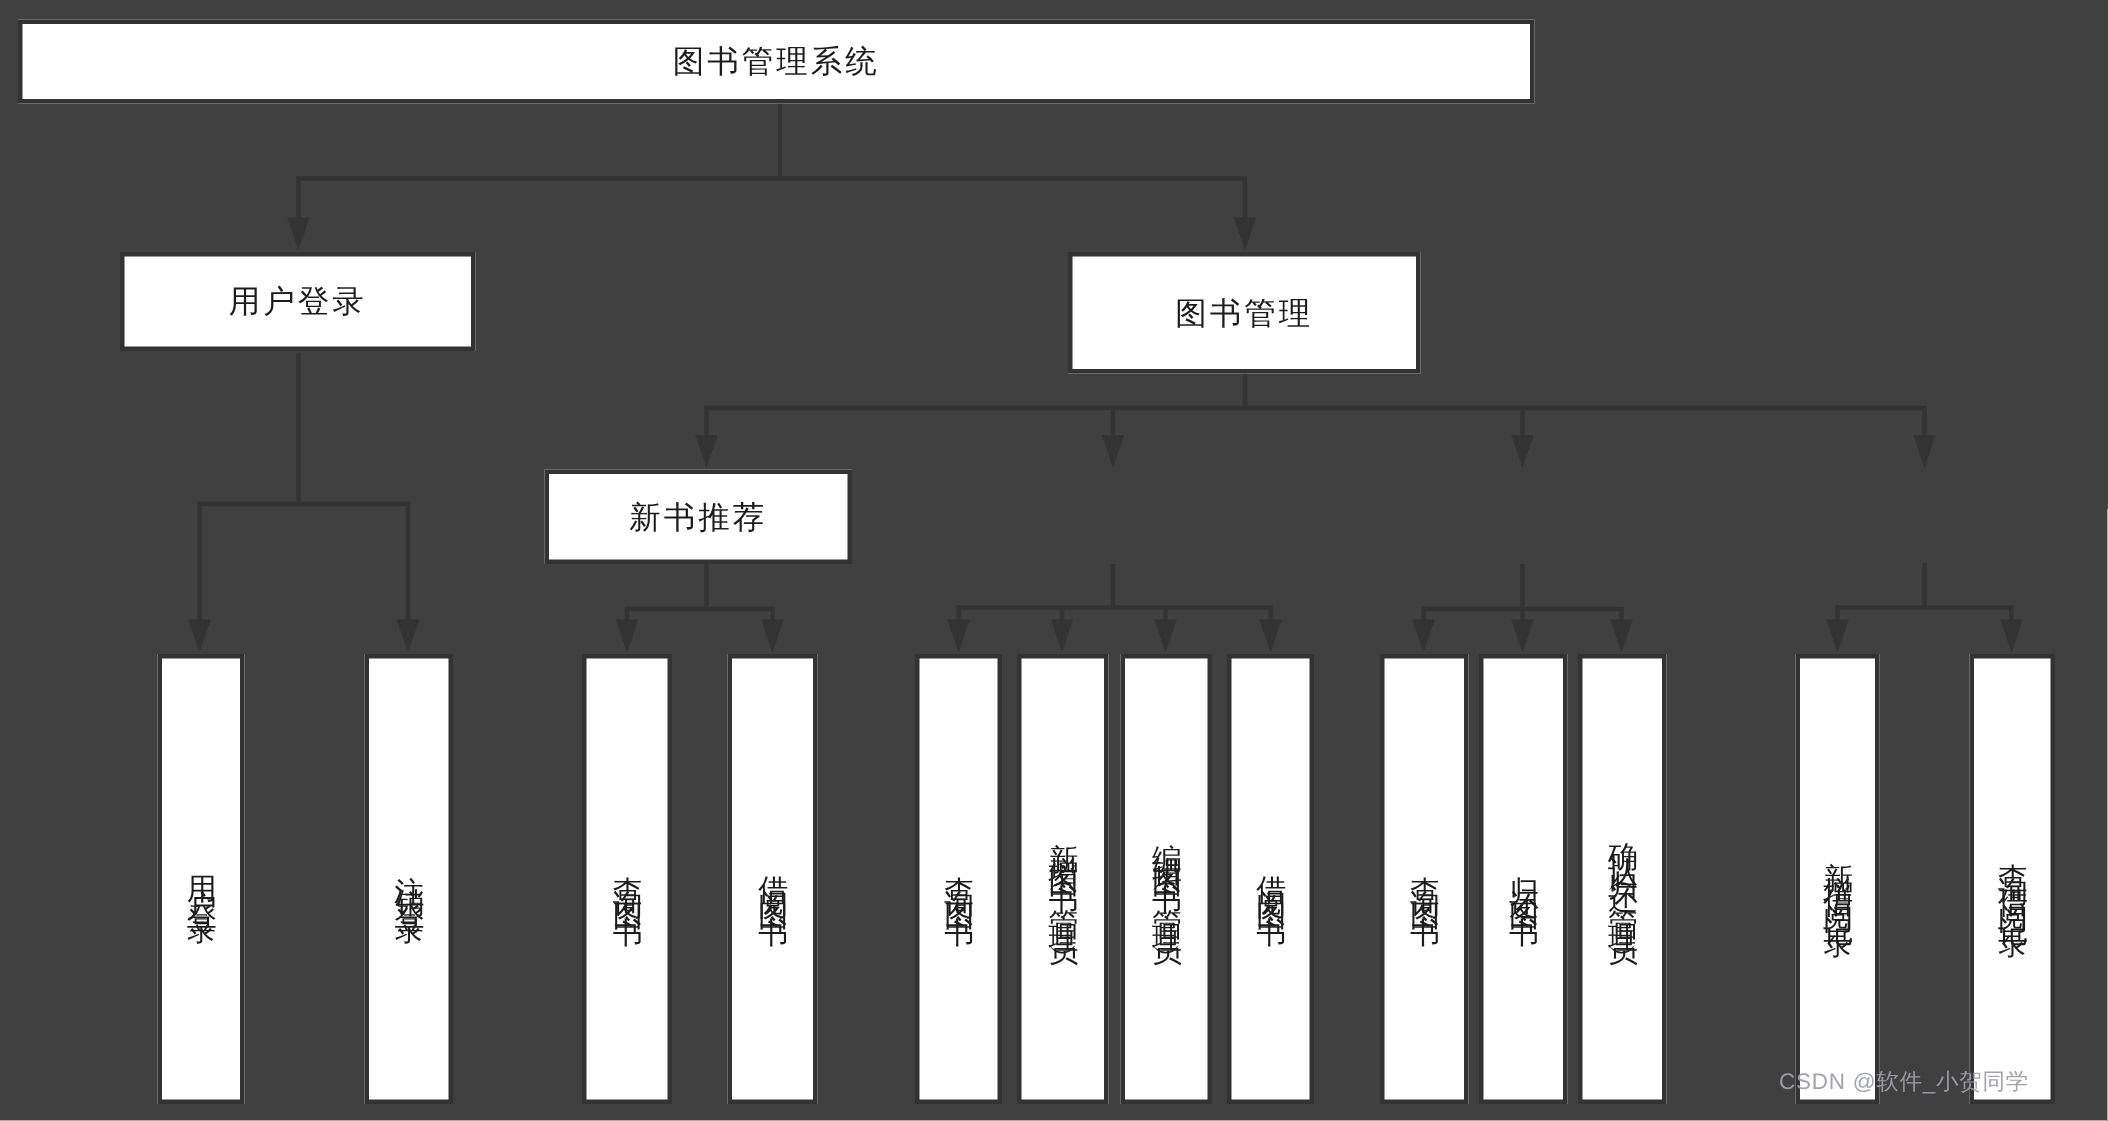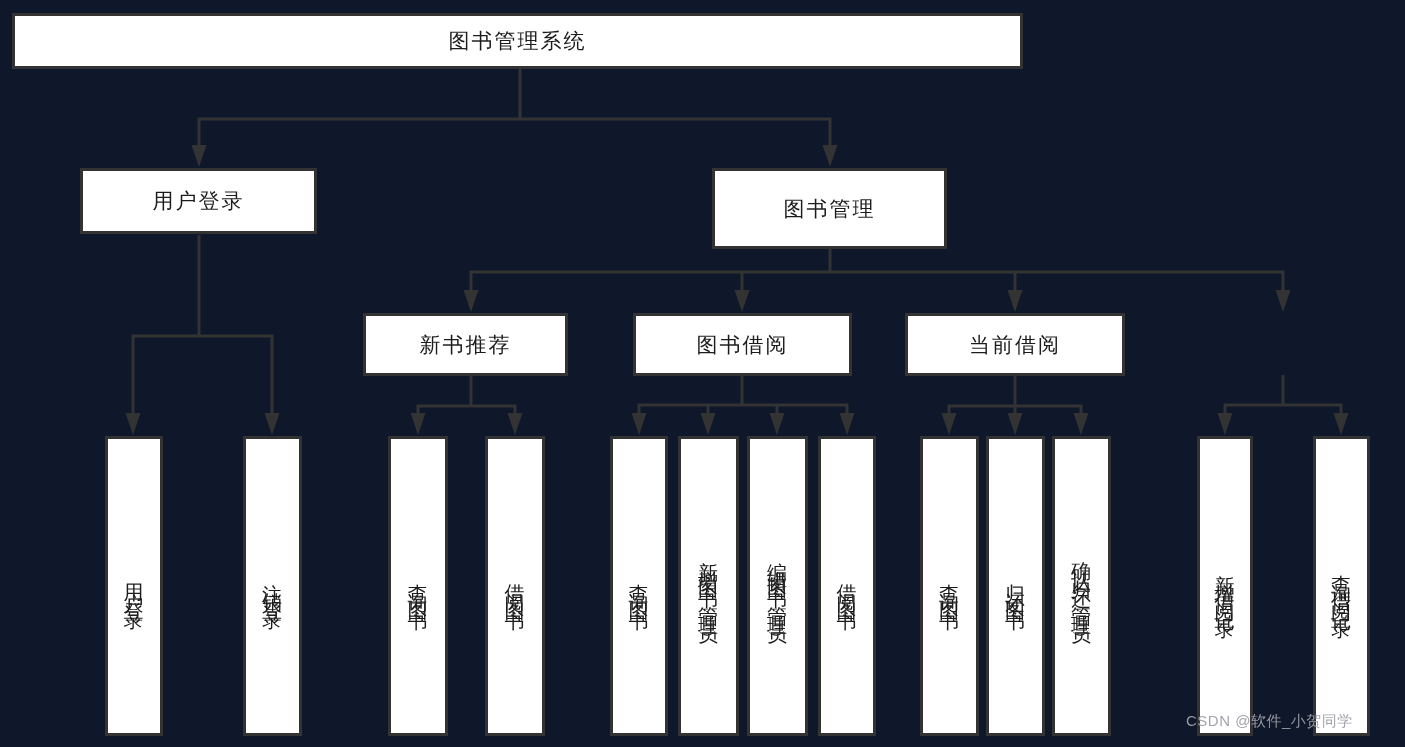--- a/index.html
+++ b/index.html
@@ -1,20 +1,20 @@
 <!DOCTYPE html>
 <html><head>
 <meta charset="utf-8">
 <style>
   html, body { margin: 0; padding: 0; background: #ffffff; }
   .canvas {
     position: relative;
     width: 1405px;
     height: 747px;
-    background: #0f172a;
+    background: #404040;
     overflow: hidden;
     font-family: "Liberation Sans", "DejaVu Sans", sans-serif;
   }
   .connectors {
     position: absolute;
     left: 0; top: 0;
     width: 1405px; height: 747px;
     z-index: 1;
   }
   .box {
@@ -111,26 +111,20 @@
   <div class="box h" style="left:80px; top:168px; width:237px; height:66px">
     <span class="lbl">用户登录</span>
   </div>
   <div class="box h" style="left:712px; top:168px; width:235px; height:81px">
     <span class="lbl">图书管理</span>
   </div>
 
   <div class="box h" style="left:363px; top:313px; width:205px; height:63px">
     <span class="lbl">新书推荐</span>
   </div>
-  <div class="box h" style="left:633px; top:313px; width:219px; height:63px">
-    <span class="lbl">图书借阅</span>
-  </div>
-  <div class="box h" style="left:905px; top:313px; width:220px; height:63px">
-    <span class="lbl">当前借阅</span>
-  </div>
 
   <div class="box v" style="left:105px; top:436px; width:58px; height:300px">
     <span class="lbl">用户登录</span>
   </div>
   <div class="box v" style="left:243px; top:436px; width:59px; height:300px">
     <span class="lbl">注销登录</span>
   </div>
 
   <div class="box v" style="left:388px; top:436px; width:60px; height:300px">
     <span class="lbl">查询图书</span>

